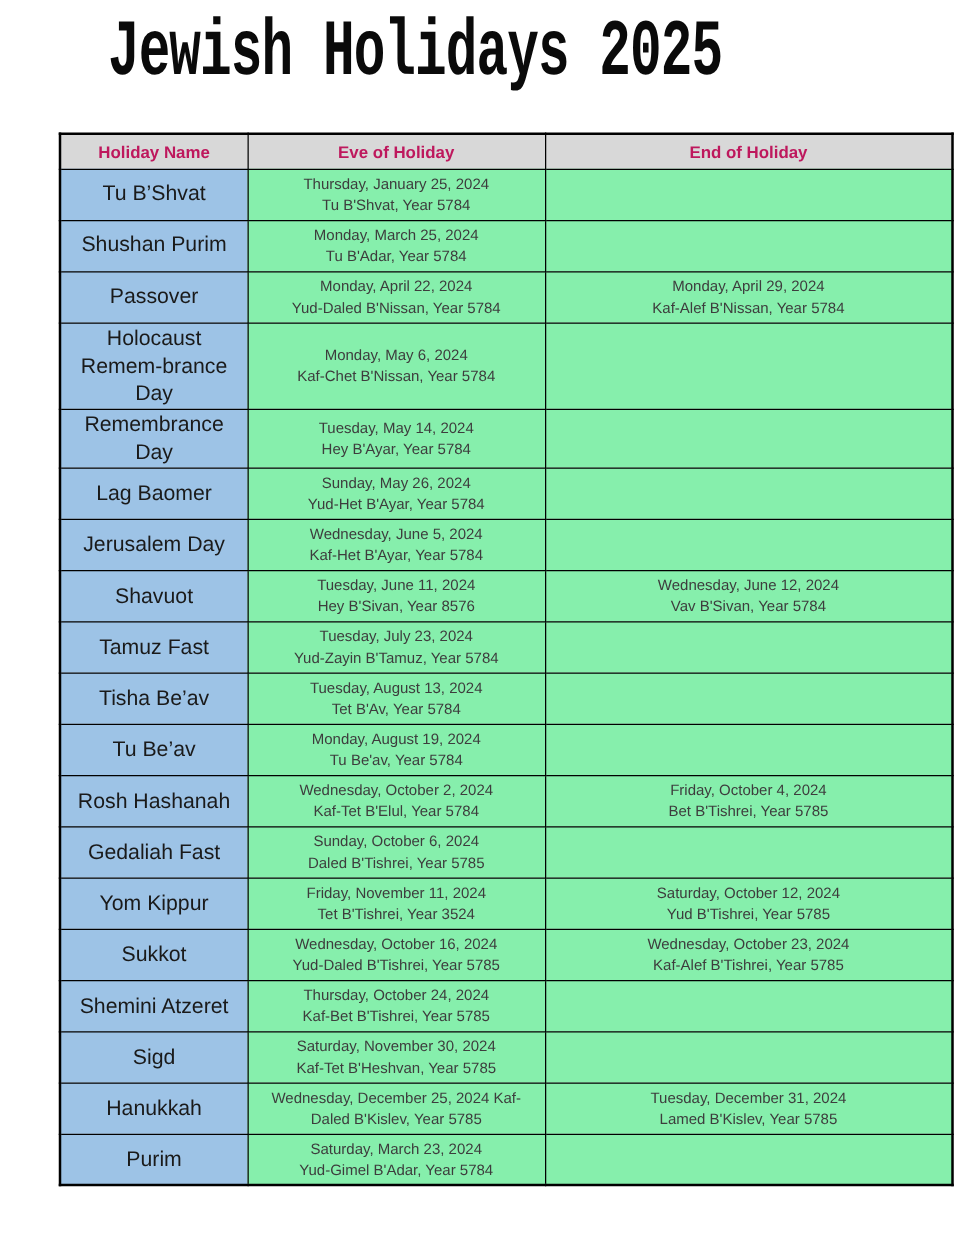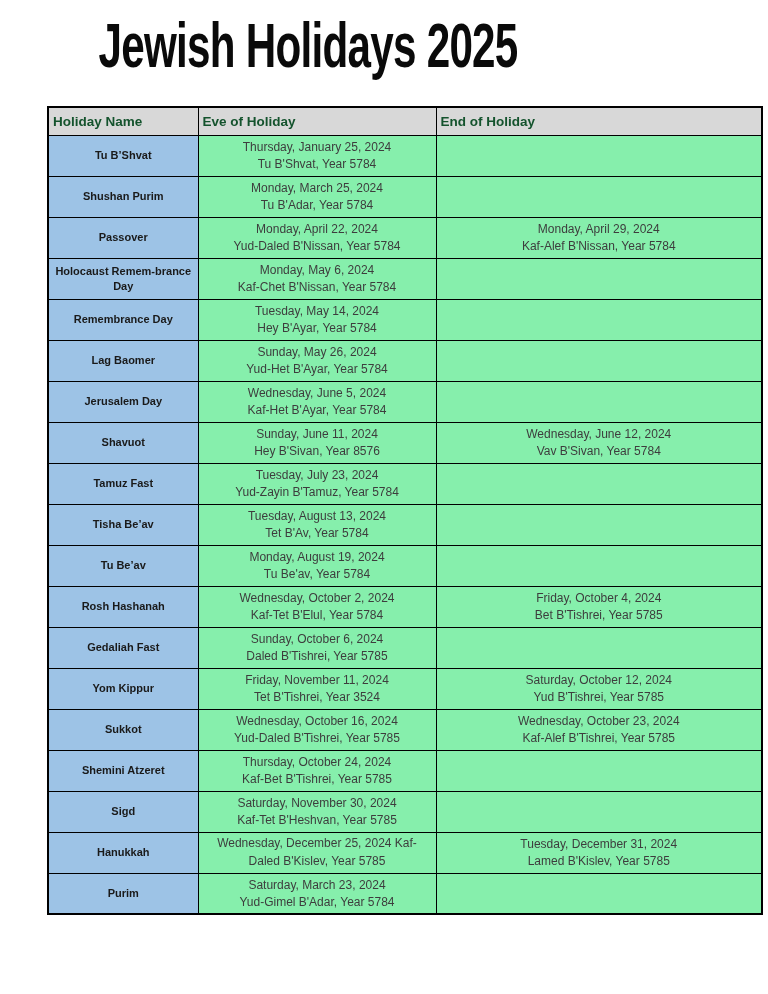--- a/index.html
+++ b/index.html
@@ -9,49 +9,49 @@
     --name-text:#1a1a1a;
     --date-text:#3d3d3d;
   }
   *{box-sizing:border-box;}
   html,body{margin:0;padding:0;}
   body{
     width:768px;height:994px;position:relative;background:#ffffff;
     font-family:"Liberation Sans",sans-serif;overflow:hidden;
   }
   .title-wrap{
-    position:absolute;top:8px;left:0;width:616px;text-align:center;margin:0;
+    position:absolute;top:8px;left:0;width:616px;text-align:center;margin:0;font-family:Liberation Mono, monospace;
   }
   .title-inner{
     display:inline-block;
     font-size:57px;font-weight:900;color:#0a0a0a;
     letter-spacing:-1px;white-space:nowrap;
     transform:scaleX(0.74) scaleY(1.12);transform-origin:center top;
   }
   table.holidays{
     position:absolute;left:47px;top:106px;width:714px;
     border-collapse:collapse;table-layout:fixed;
     border:2px solid var(--border-color);
   }
   col.c-name{width:150px;}
   col.c-eve{width:238px;}
   col.c-end{width:326px;}
   th{
     height:28px;background:var(--header-bg);
     border:1px solid var(--border-color);
-    font-size:13.5px;font-weight:bold;color:#14532d;
-    text-align:left;padding:2px 4px;
+    font-size:13.5px;font-weight:bold;color:#be185d;
+    text-align:center;padding:2px 4px;
   }
   td{
     height:41px;border:1px solid var(--border-color);
     text-align:center;vertical-align:middle;padding:1px 6px;
   }
   td.name-cell{
     background:var(--name-col-bg);
-    font-size:11px;font-weight:bold;color:var(--name-text);
+    font-size:17px;font-weight:normal;color:var(--name-text);
     line-height:1.3;
     text-align:center;
   }
   td.date-cell{
     background:#86efac;font-size:12px;color:var(--date-text);
   }
   .date-line{line-height:1.2;margin:2.5px 0;}
   td.date-cell.compact .date-line{margin:0;line-height:1.45;}
 </style>
 </head>
@@ -148,21 +148,21 @@
       <div class="date-line">Kaf-Het B'Ayar, Year 5784</div>
     </td>
     <td class="date-cell end">
       <div class="date-line"></div>
       <div class="date-line"></div>
     </td>
   </tr>
       <tr>
     <td class="name-cell">Shavuot</td>
     <td class="date-cell eve">
-      <div class="date-line">Sunday, June 11, 2024</div>
+      <div class="date-line">Tuesday, June 11, 2024</div>
       <div class="date-line">Hey B'Sivan, Year 8576</div>
     </td>
     <td class="date-cell end">
       <div class="date-line">Wednesday, June 12, 2024</div>
       <div class="date-line">Vav B'Sivan, Year 5784</div>
     </td>
   </tr>
       <tr>
     <td class="name-cell">Tamuz Fast</td>
     <td class="date-cell eve">

